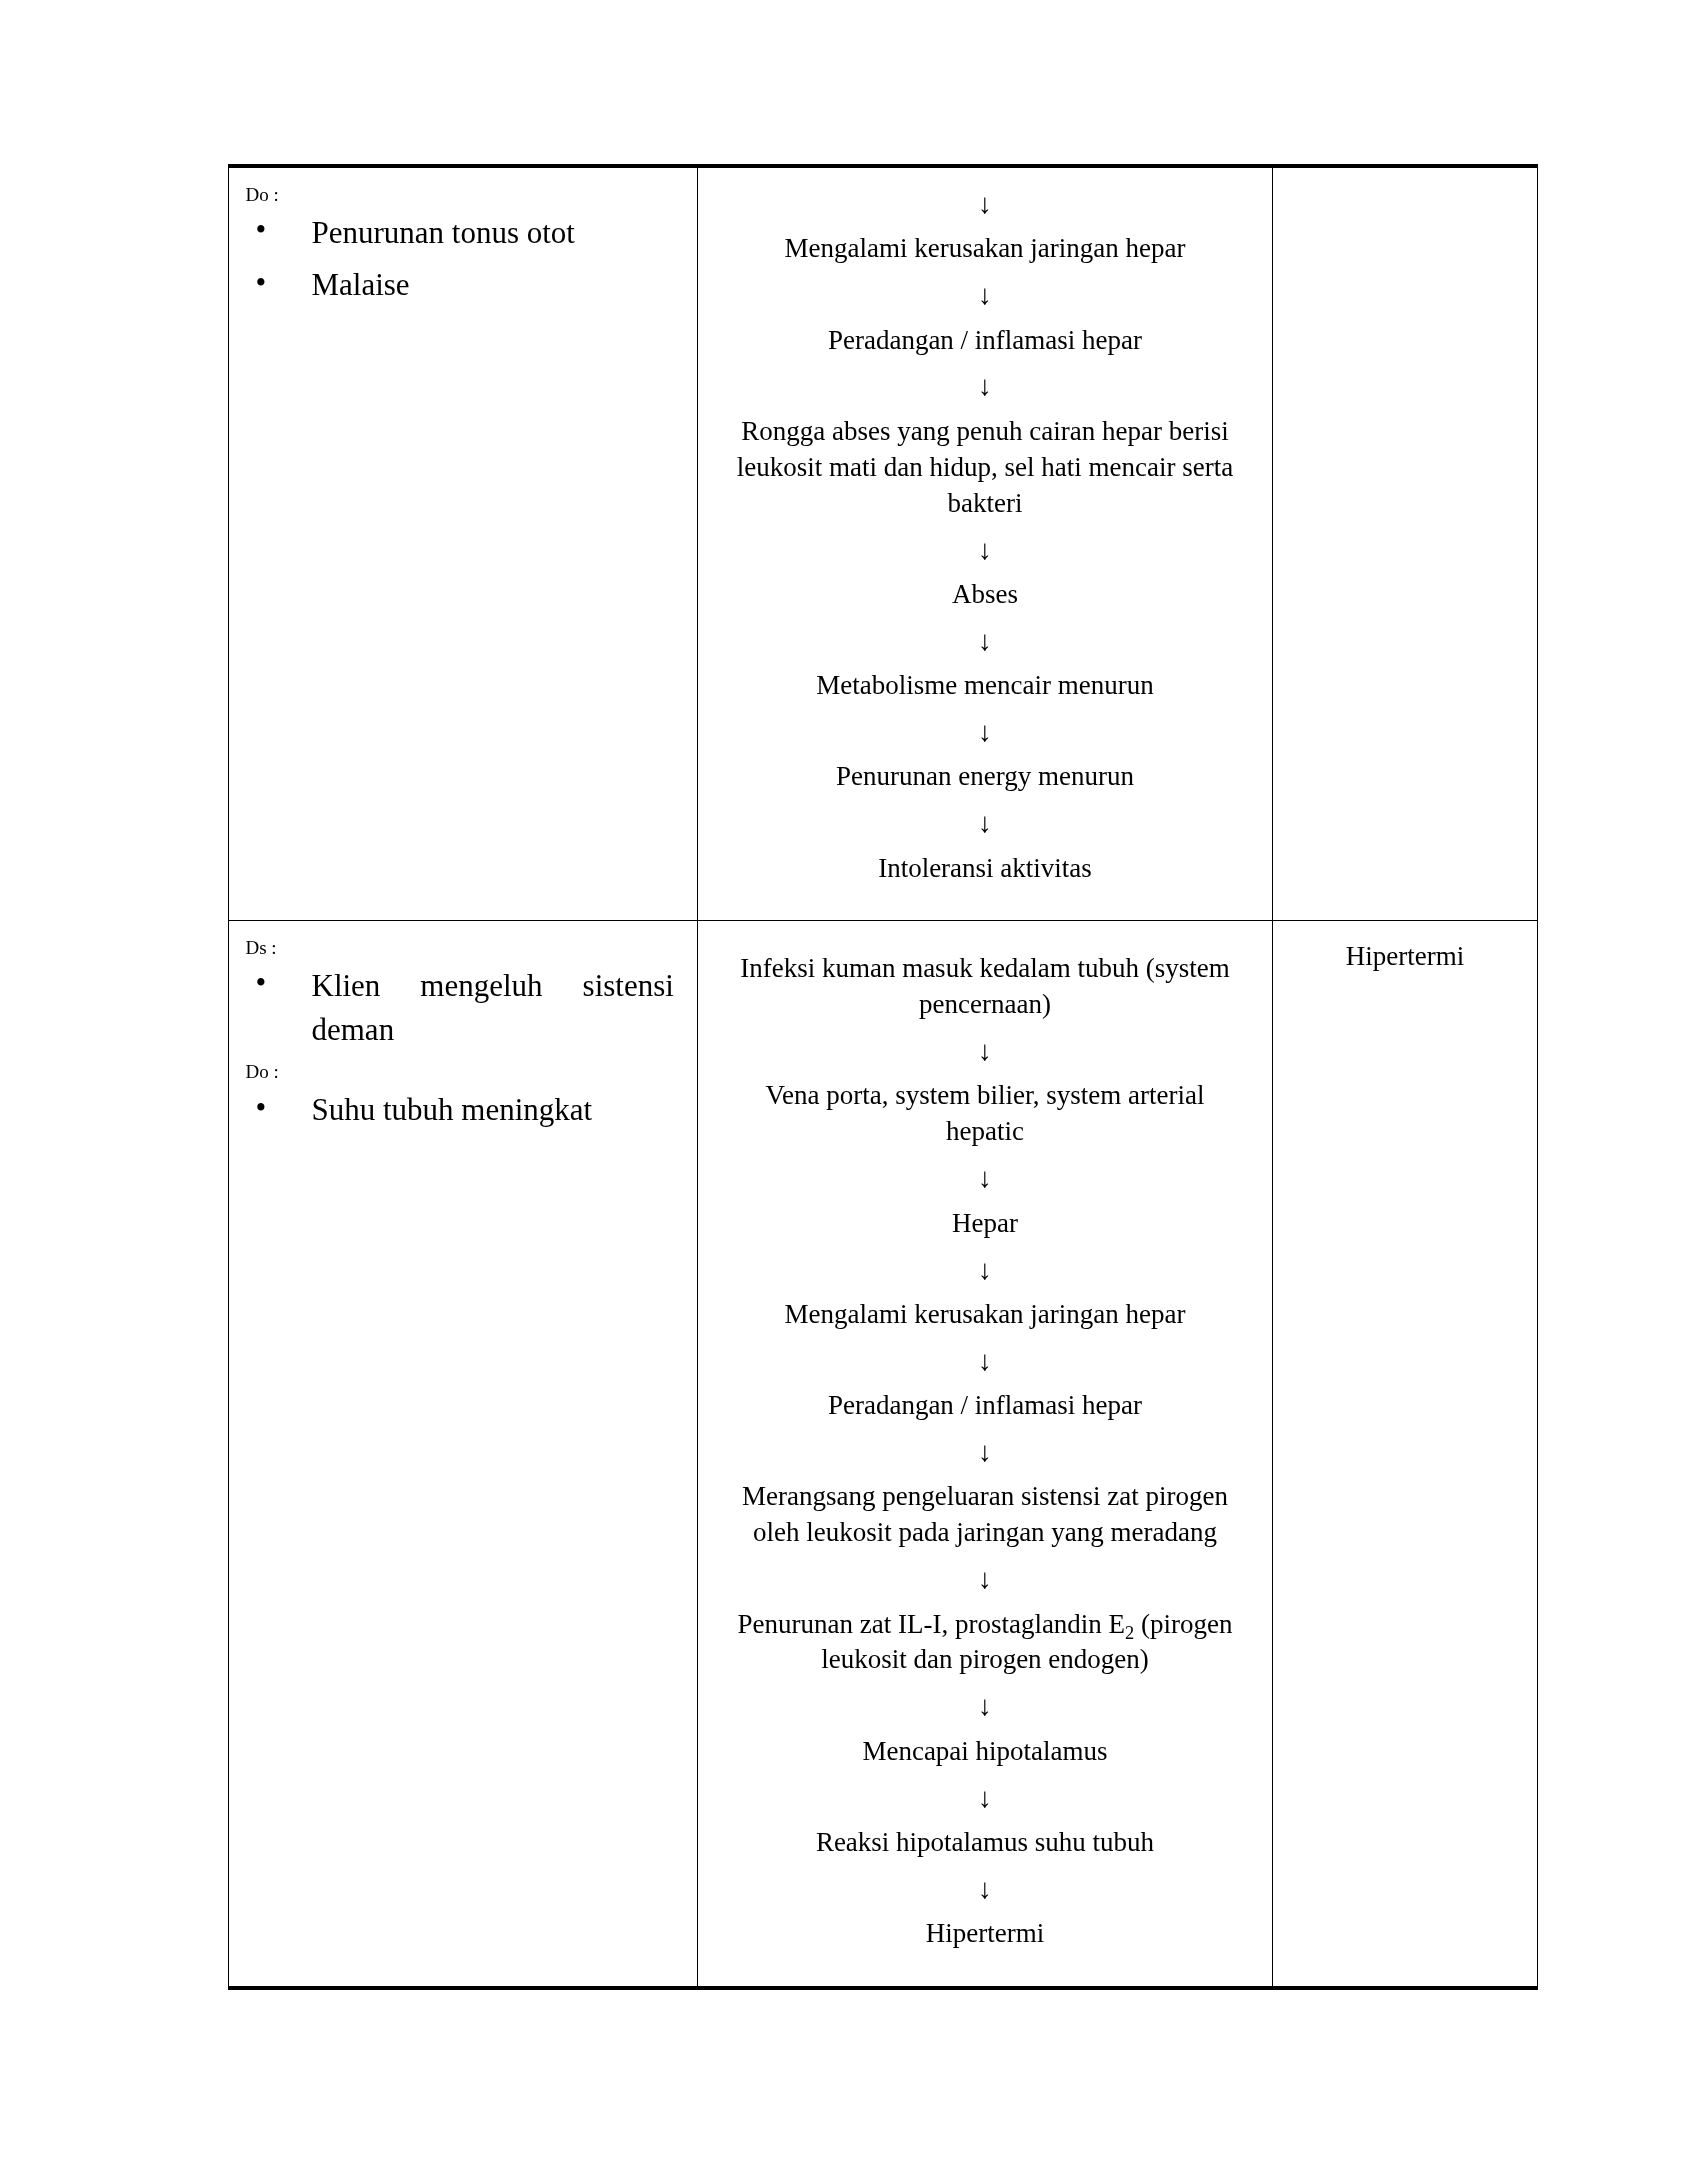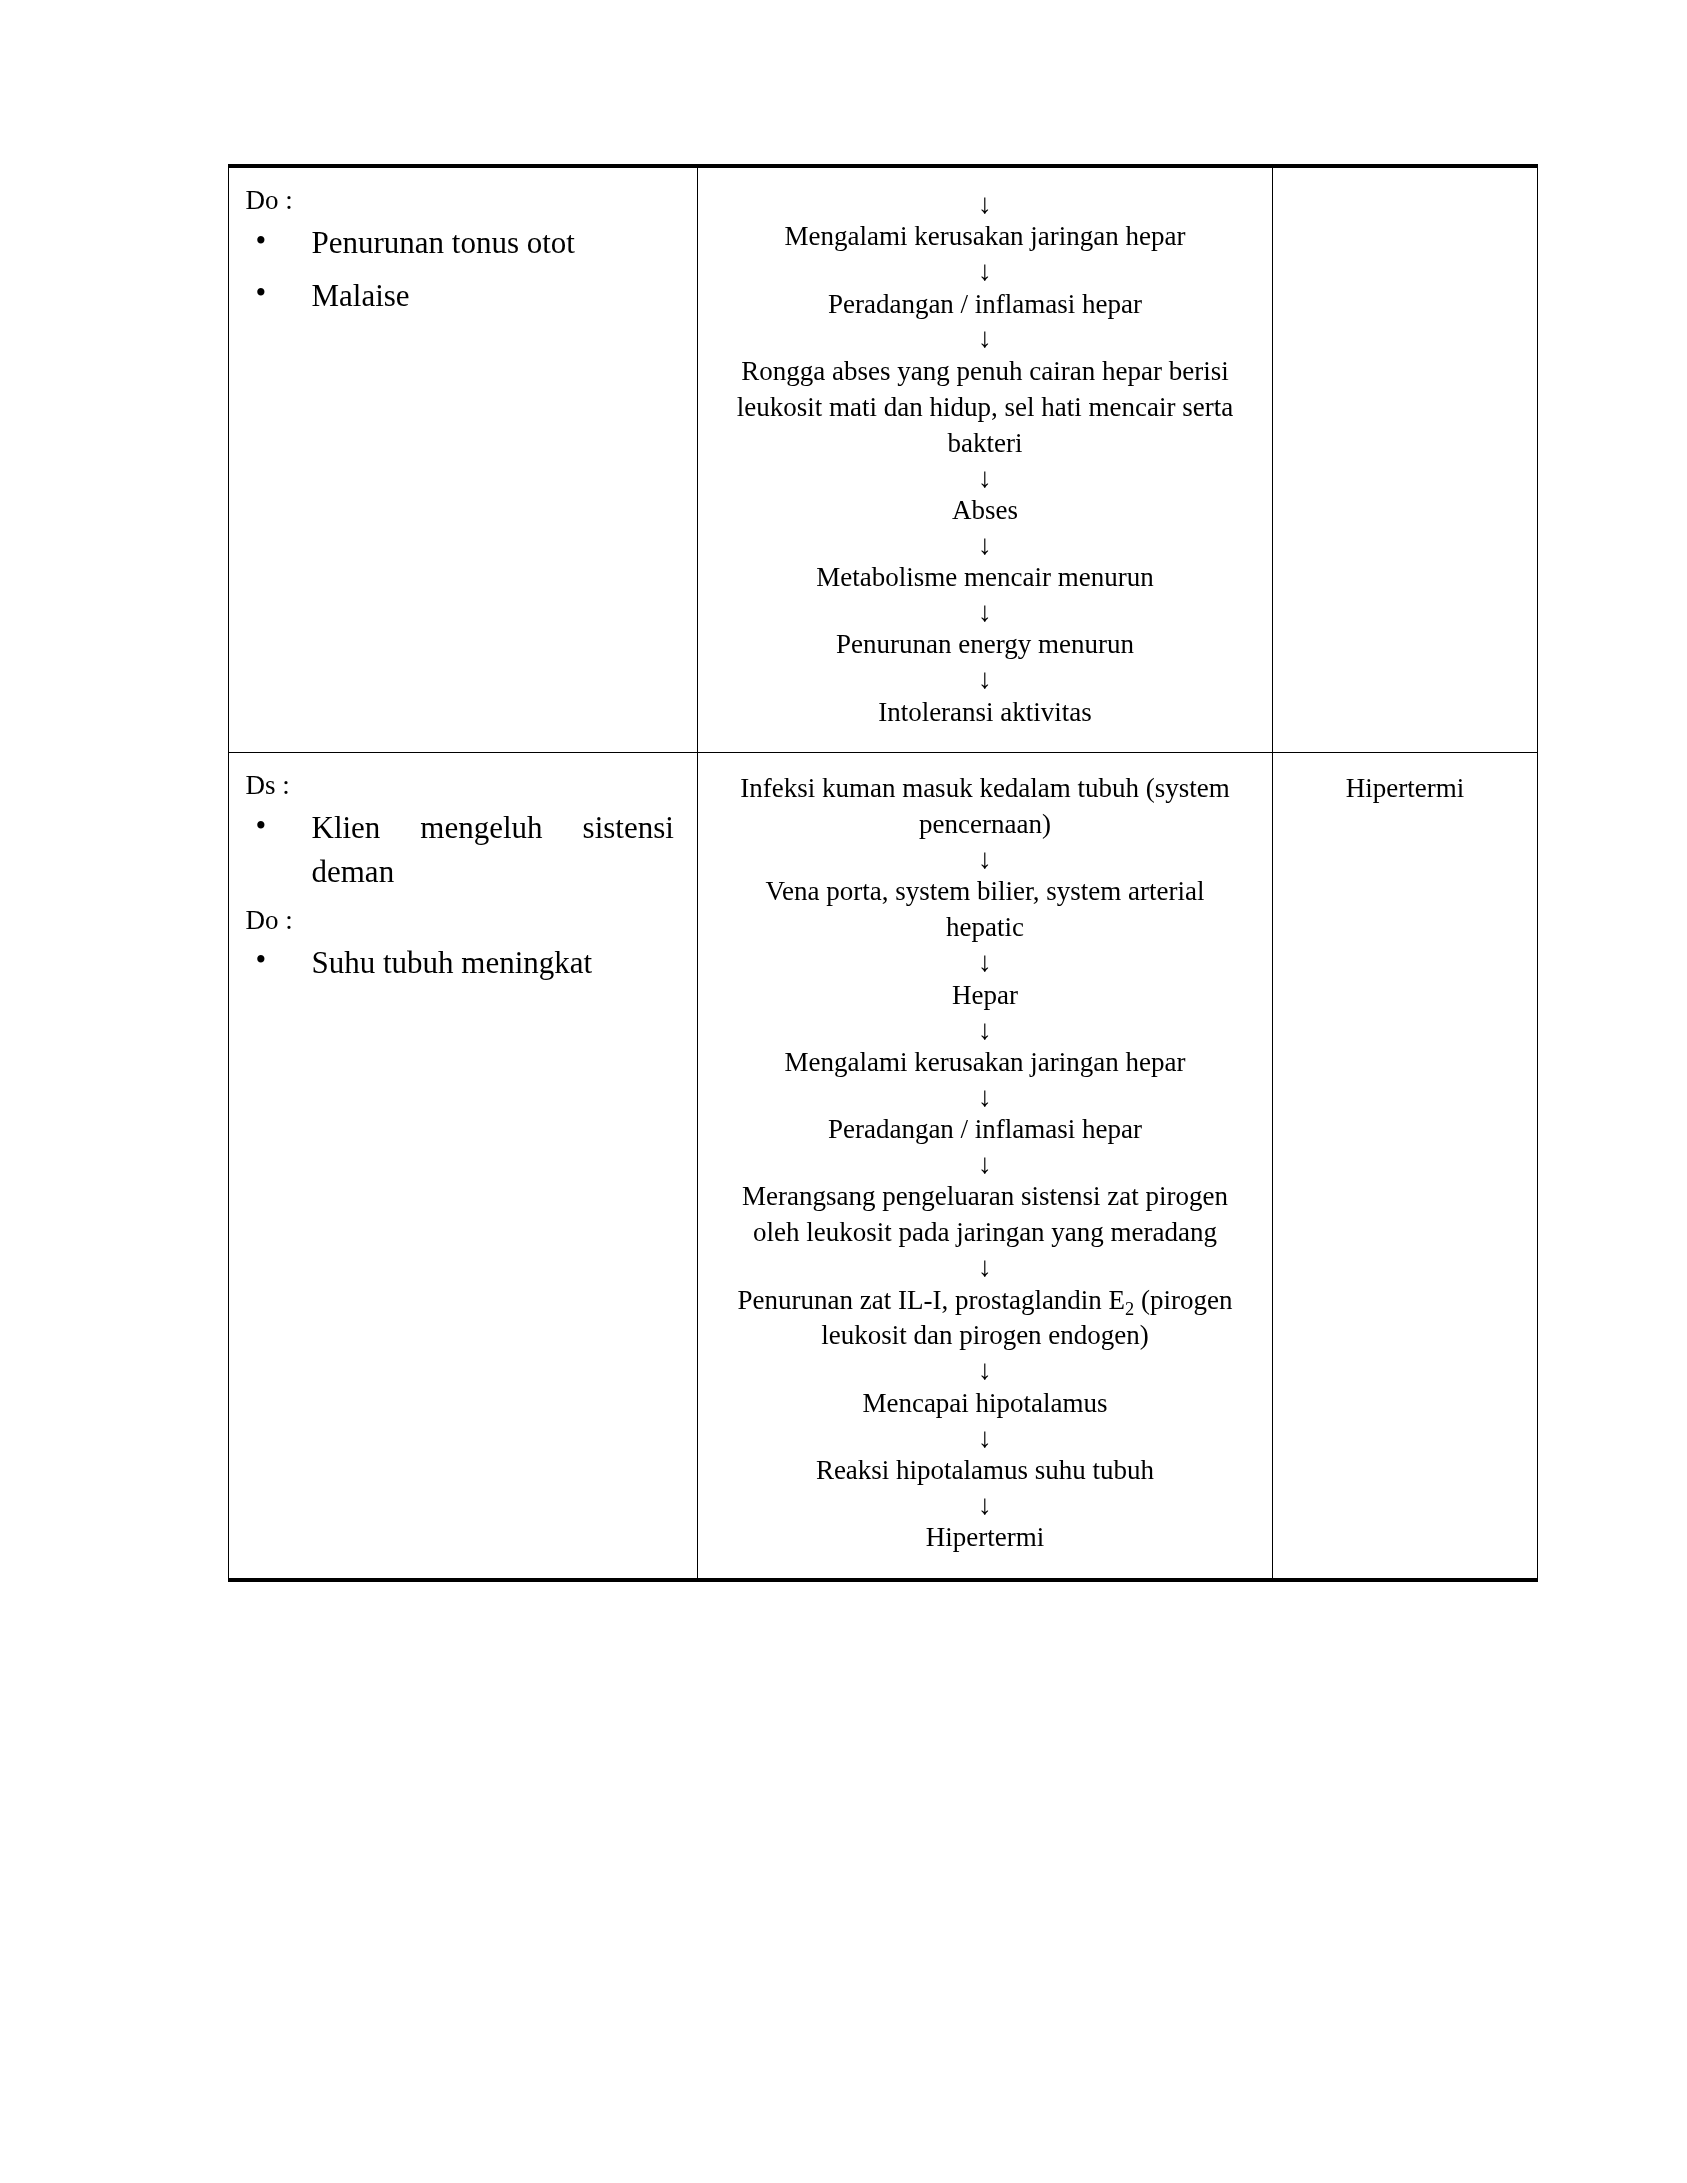--- a/index.html
+++ b/index.html
@@ -42,21 +42,21 @@
   .analysis-table tr.row-outer-bottom > td { border-bottom-width: 4.1px; }
 
   .col-data   { width: 468px; }
   .col-path   { width: 574px; }
   .col-prob   { width: 264px; }
 
   .cell-inner { padding: 15px 16.5px 21.4px 16.5px; }
 
   
   .data-label {
-    font-size: 27px;
+    font-size: 19px;
     line-height: 1.30;
     margin: 0 0 3.3px 0;
   }
   ul.bullet-list {
     list-style: none;
     margin: 0 0 1.6px 0;
     padding: 0;
   }
   ul.bullet-list > li {
     position: relative;
@@ -80,21 +80,21 @@
   }
 
   
   .pathway {
     text-align: center;
     font-size: 27px;
     line-height: 1.33;
     padding-top: 3.3px;
   }
   .pathway .step {
-    margin: 0;
+    margin: 12px;
     padding: 0 10px;
   }
   .pathway .arrow {
     margin: 0;
     font-size: 28px;
     line-height: 1.12;
     letter-spacing: 0;
   }
   .pathway .arrow-lead {
     margin-top: 1.6px;

